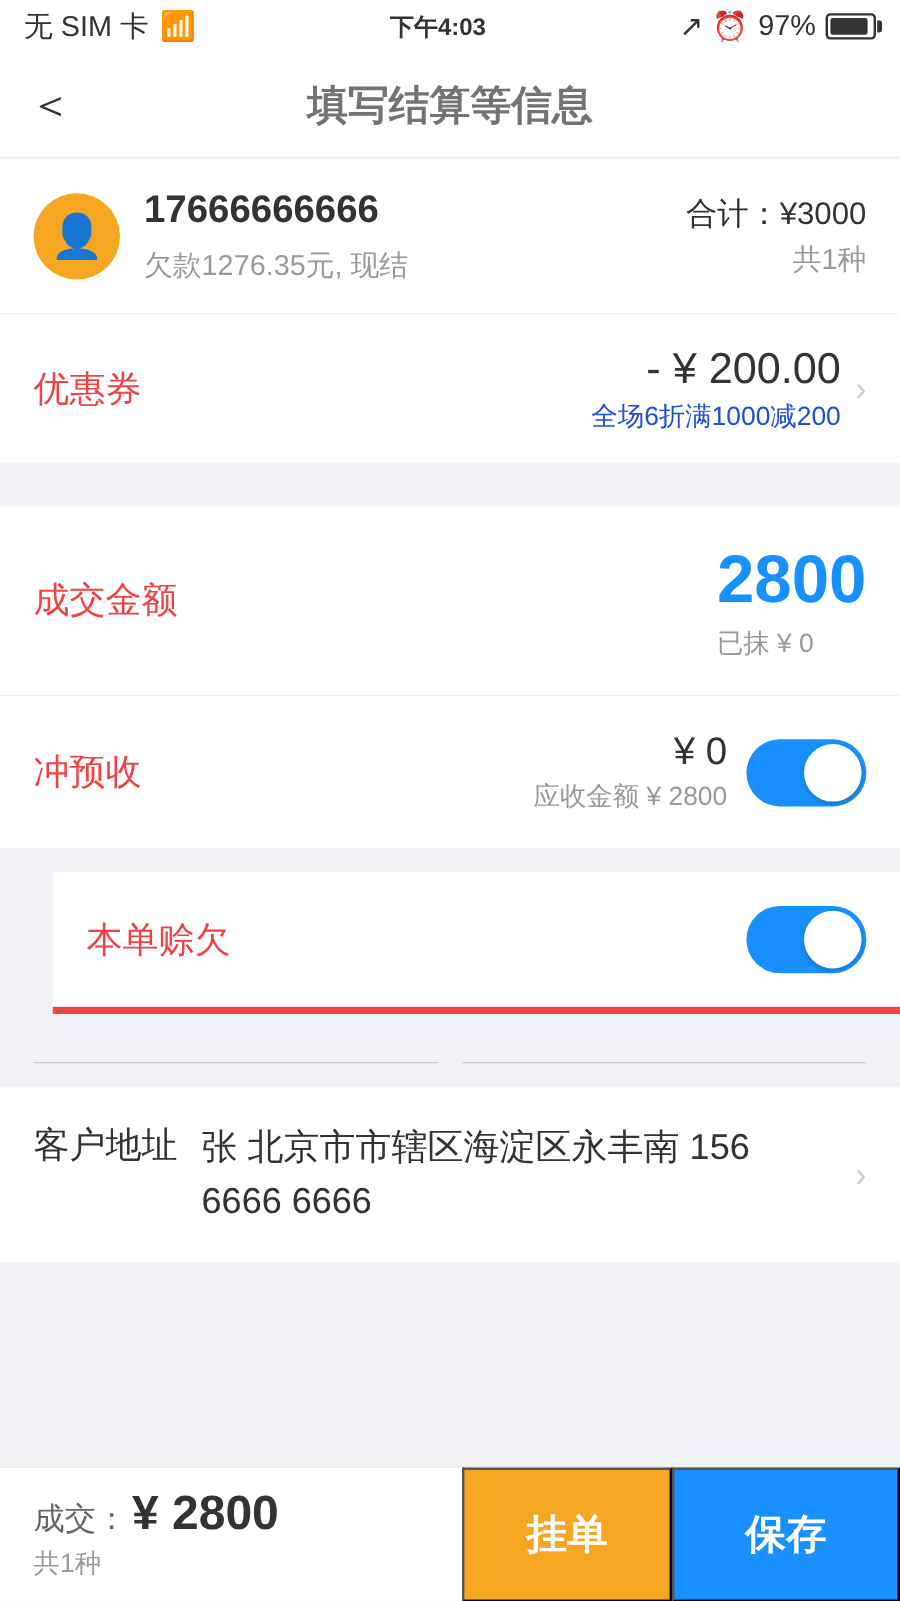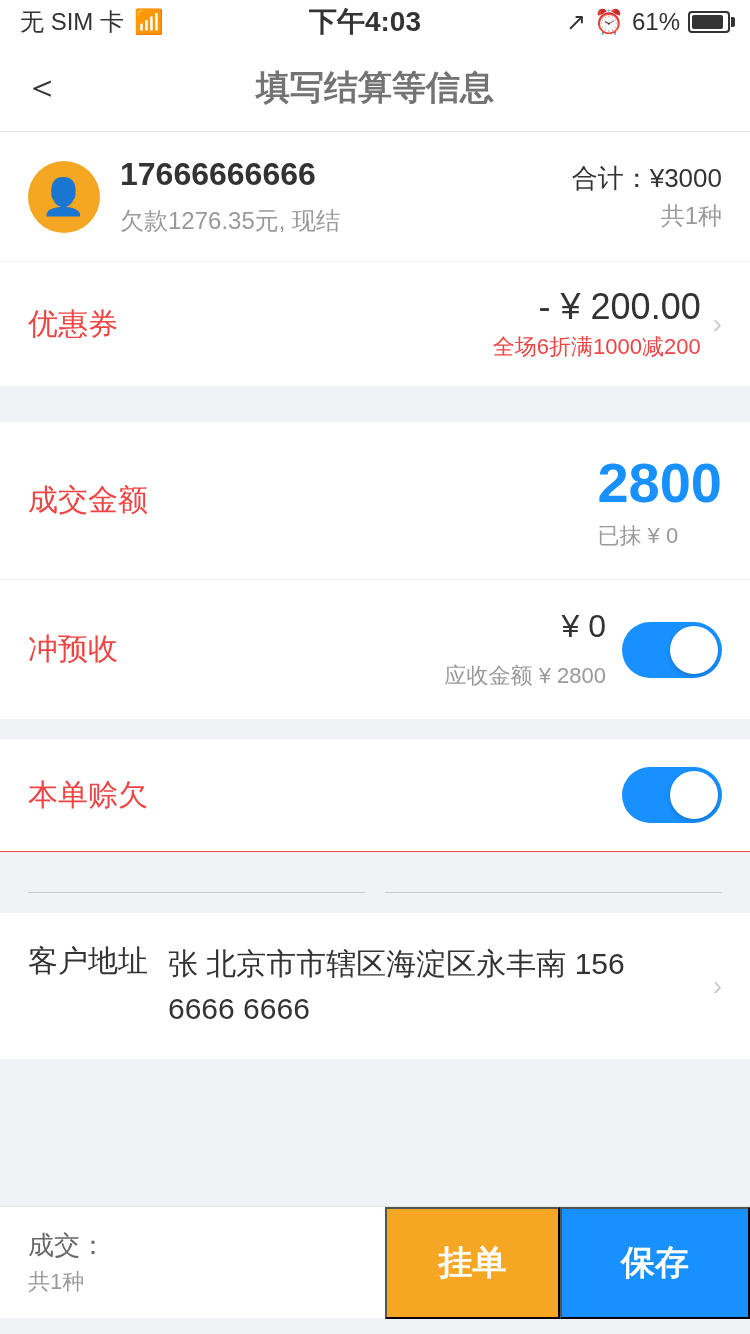--- a/index.html
+++ b/index.html
@@ -21,21 +21,21 @@
       background: #fff;
       display: flex;
       align-items: center;
       justify-content: space-between;
       padding: 0 20px;
       font-size: 24px;
       color: #333;
       gap: 43px;
     }
     .status-left { display: flex; align-items: center; gap: 10px; }
-    .status-center { font-weight: 600; font-size: 28px; }
+    .status-center { font-weight: 600; font-size: 20px; }
     .status-right { display: flex; align-items: center; gap: 8px; font-size: 24px; }
     .battery-icon {
       width: 42px; height: 22px;
       border: 2px solid #333;
       border-radius: 4px;
       position: relative;
       display: inline-flex;
       align-items: center;
       padding: 2px;
     }
@@ -124,21 +124,21 @@
       background: #fff;
       padding: 24px 28px;
       display: flex;
       align-items: center;
       justify-content: space-between;
       border-top: 1px solid #f0f0f0;
     }
     .row-label { font-size: 30px; color: #ef4444; }
     .row-right { display: flex; align-items: center; gap: 12px; text-align: right; }
     .coupon-amount { font-size: 36px; color: #333; font-weight: 500; }
-    .coupon-desc { font-size: 22px; color: #ef4444; margin-top: 4px; text-align: center; }
+    .coupon-desc { font-size: 22px; color: #1d4ed8; margin-top: 4px; text-align: center; }
     .chevron-right { font-size: 28px; color: #ccc; }
 
     
     .gray-section { height: 20px; background: #f0f2f5; }
 
     
     .form-section {
       background: #fff;
       margin-bottom: 0;
     }
@@ -196,37 +196,38 @@
     }
 
     .chong-row {
       padding: 28px;
       display: flex;
       align-items: center;
       justify-content: space-between;
     }
     .chong-right-block { text-align: right; margin-right: 16px; }
     .chong-amount { font-size: 32px; color: #333; }
-    .chong-sub { font-size: 22px; color: #999; margin-top: 16px; }
+    .chong-sub { font-size: 22px; color: #999; margin-top: 4px; }
     .chong-right { display: flex; align-items: center; gap: 0; }
 
     
     .section-separator {
       height: 20px;
       background: #f0f2f5;
     }
 
     
     .bendan-row {
       background: #fff;
       padding: 28px;
       display: flex;
       align-items: center;
       justify-content: space-between;
-      border-bottom: 1px solid #ef4444;
+      border-bottom: 6px solid #ef4444;
+      margin-left: 44px;
     }
 
     
     .duedate-row {
       background: #fff;
       padding: 28px;
       display: flex;
       align-items: center;
       gap: 24px;
     }
@@ -264,21 +265,21 @@
     .address-label { font-size: 30px; color: #333; flex-shrink: 0; min-width: 120px; }
     .address-value { font-size: 30px; color: #333; flex: 1; line-height: 1.5; }
     .address-chevron { font-size: 28px; color: #ccc; align-self: center; }
 
     
     .bottom-space { height: 160px; background: #f0f2f5; }
 
     
     .bottom-bar {
       position: fixed;
-      bottom: 16px;
+      bottom: 0;
       left: 0;
       width: 750px;
       height: 112px;
       background: #fff;
       display: flex;
       align-items: center;
       border-top: 1px solid #e5e5e5;
     }
     .bottom-summary {
       flex: 1;
@@ -318,21 +319,21 @@
 
 <div class="status-bar">
   <div class="status-left">
     <span>无 SIM 卡</span>
     <span>📶</span>
   </div>
   <div class="status-center">下午4:03</div>
   <div class="status-right">
     <span>↗</span>
     <span>⏰</span>
-    <span>61%</span>
+    <span>97%</span>
     <div class="battery-icon">
       <div class="battery-fill"></div>
     </div>
   </div>
 </div>
 
 <div class="nav-bar">
   <div class="nav-back">
     <span>＜</span>
   </div>
@@ -419,18 +420,19 @@
   <div class="address-value">张 北京市市辖区海淀区永丰南 156 6666 6666</div>
   <span class="address-chevron">›</span>
 </div>
 
 <div class="bottom-space"></div>
 
 <div class="bottom-bar">
   <div class="bottom-summary">
     <div style="display:flex;align-items:baseline;gap:4px;">
       <span class="bottom-chengjiao">成交：</span>
+      <span class="bottom-amount">¥ 2800</span>
     </div>
     <div class="bottom-count">共1种</div>
   </div>
   <button class="bottom-btn-hang">挂单</button>
   <button class="bottom-btn-save">保存</button>
 </div>
 
 </body></html>

